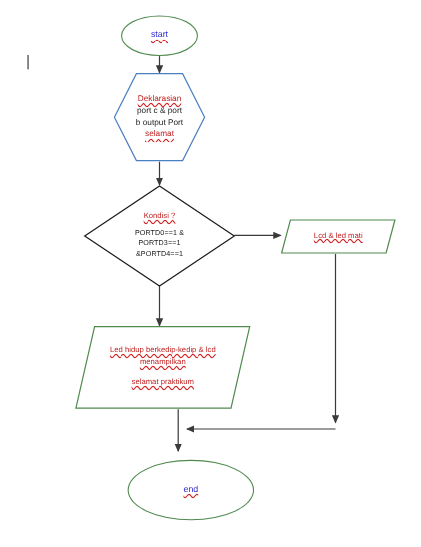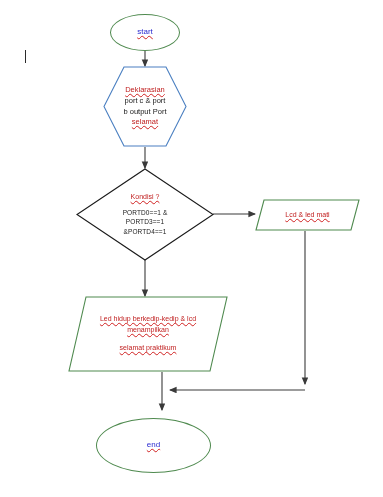--- a/index.html
+++ b/index.html
@@ -249,19 +249,19 @@
     <svg width="160" height="76" viewBox="0 0 160 76">
       <polygon points="18,1 159,1 142,75 1,75" fill="#ffffff" stroke="#4f8a4f" stroke-width="1.1"></polygon>
     </svg>
     <div class="para-label">
       <span class="spell-red">Led hidup berkedip-kedip &amp; lcd</span>
       <span class="spell-red">menampilkan</span>
       <span class="spell-red" style="margin-top:8px;">selamat praktikum</span>
     </div>
   </div>
 
-  <div class="node terminator" style="left:96px; top:418px; width:115px; height:55px;">
+  <div class="node terminator" style="left:116px; top:418px; width:115px; height:55px;">
     <span class="node-text">end</span>
   </div>
 
   <div id="text-cursor"></div>
 
 </div>
 
 </body></html>

